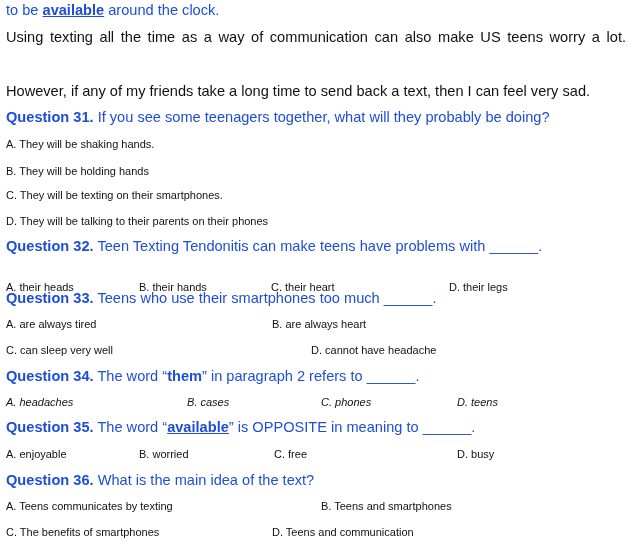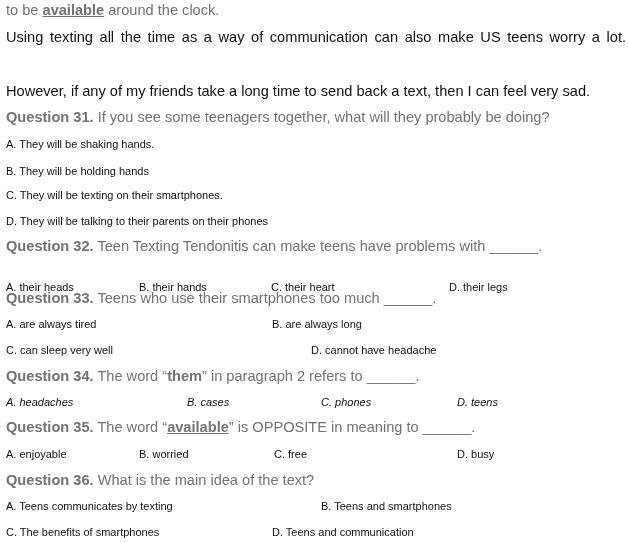--- a/index.html
+++ b/index.html
@@ -20,21 +20,21 @@
     height: 543px;
     background: #ffffff;
   }
   .line {
     position: absolute;
     left: 6px;
     width: 619px;
     font-size: 14.6px;
     line-height: 17px;
     white-space: nowrap;
-    color: #737373;
+    color: #1d4ed8;
   }
   
   .para {
     position: absolute;
     left: 6px;
     width: 620px;
     font-size: 14.6px;
     line-height: 17px;
     color: #111111;
     text-align: justify;
@@ -100,21 +100,21 @@
   <div class="opts" style="top:279px;">
     <span class="opt" style="left:6px;">A. their heads</span>
     <span class="opt" style="left:139px;">B. their hands</span>
     <span class="opt" style="left:271px;">C. their heart</span>
     <span class="opt" style="left:449px;">D. their legs</span>
   </div>
 
   <div class="line" style="top:290px;"><span class="q-label">Question 33.</span><span> Teens who use their smartphones too much ______.</span></div>
   <div class="opts" style="top:316px;">
     <span class="opt" style="left:6px;">A. are always tired</span>
-    <span class="opt" style="left:272px;">B. are always long</span>
+    <span class="opt" style="left:272px;">B. are always heart</span>
   </div>
   <div class="opts" style="top:342px;">
     <span class="opt" style="left:6px;">C. can sleep very well</span>
     <span class="opt" style="left:272px;margin-left:39px;">D. cannot have headache</span>
   </div>
 
   <div class="line" style="top:368px;"><span class="q-label">Question 34.</span><span> The word “</span><span class="bold">them</span><span>” in paragraph 2 refers to ______.</span></div>
   <div class="opts" style="top:394px;font-style:italic;">
     <span class="opt" style="left:6px;">A. headaches</span>
     <span class="opt" style="left:187px;">B. cases</span>

